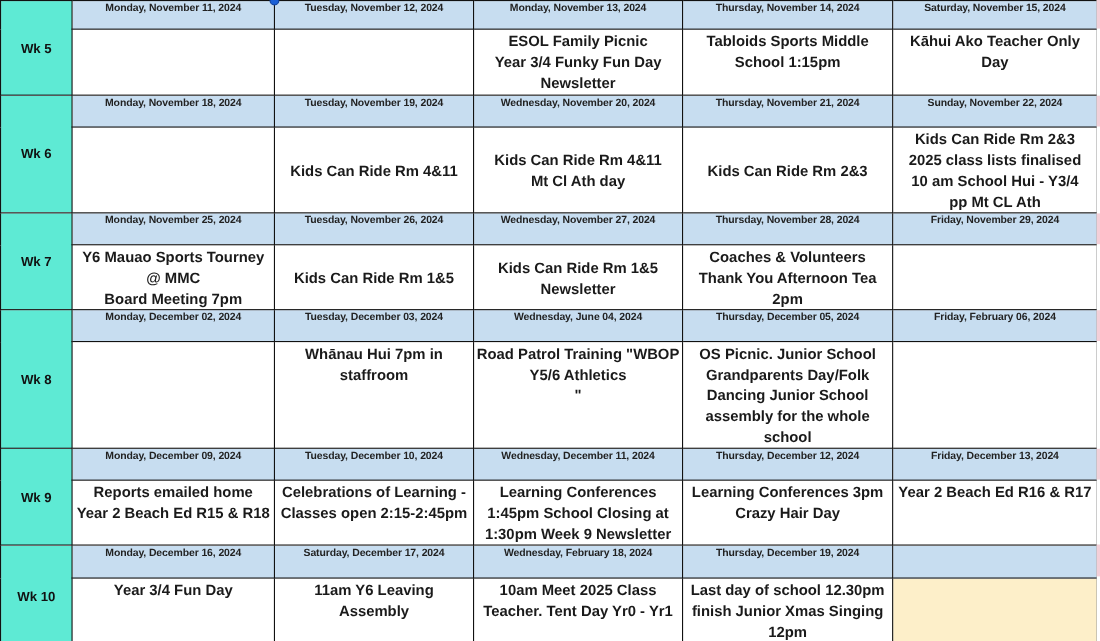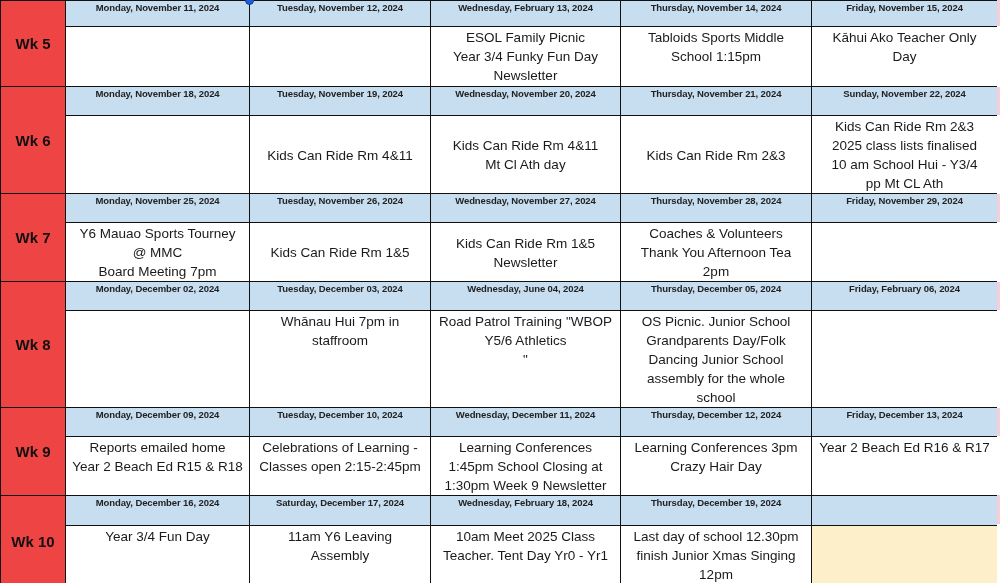--- a/index.html
+++ b/index.html
@@ -26,41 +26,42 @@
       width: 997px;
     }
     .grid td {
       border: 1.5px solid #111;
       padding: 0;
       vertical-align: top;
       text-align: center;
       overflow: hidden;
     }
     .week-cell {
-      background: #ef4444;
+      background: #5eead4;
       font-weight: bold;
-      font-size: 15px;
+      font-size: 12px;
       color: #111;
       vertical-align: middle !important;
     }
     .date-cell {
       background: #c7ddf0;
       font-weight: bold;
       font-size: 9.5px;
       color: #222;
       padding-top: 1px !important;
       letter-spacing: -0.1px;
     }
     .event-cell {
       background: #ffffff;
       font-size: 13.5px;
       line-height: 19px;
       color: #1a1a1a;
       padding-top: 1px !important;
       white-space: pre-line;
+      font-weight: bold;
     }
     .event-cell.middle {
       vertical-align: middle !important;
     }
     .event-cell.holiday {
       background: #fdefc9;
     }
     .date-cell.empty { }
     .right-strip {
       position: absolute;
@@ -100,23 +101,23 @@
       <col style="width:190px">
       <col style="width:191px">
       <col style="width:186px">
     </colgroup>
 
     <tbody>
         <tr style="height:26px">
       <td class="week-cell" rowspan="2">Wk 5</td>
       <td class="date-cell" style="padding-top:0">Monday, November 11, 2024</td>
       <td class="date-cell" style="padding-top:0">Tuesday, November 12, 2024</td>
-      <td class="date-cell" style="padding-top:0">Wednesday, February 13, 2024</td>
+      <td class="date-cell" style="padding-top:0">Monday, November 13, 2024</td>
       <td class="date-cell" style="padding-top:0">Thursday, November 14, 2024</td>
-      <td class="date-cell" style="padding-top:0">Friday, November 15, 2024</td>
+      <td class="date-cell" style="padding-top:0">Saturday, November 15, 2024</td>
     </tr>
     <tr style="height:60px">
       <td class="event-cell"></td>
       <td class="event-cell"></td>
       <td class="event-cell">ESOL Family Picnic
 Year 3/4 Funky Fun Day
 Newsletter</td>
       <td class="event-cell">Tabloids Sports Middle
 School 1:15pm</td>
       <td class="event-cell">Kāhui Ako Teacher Only

